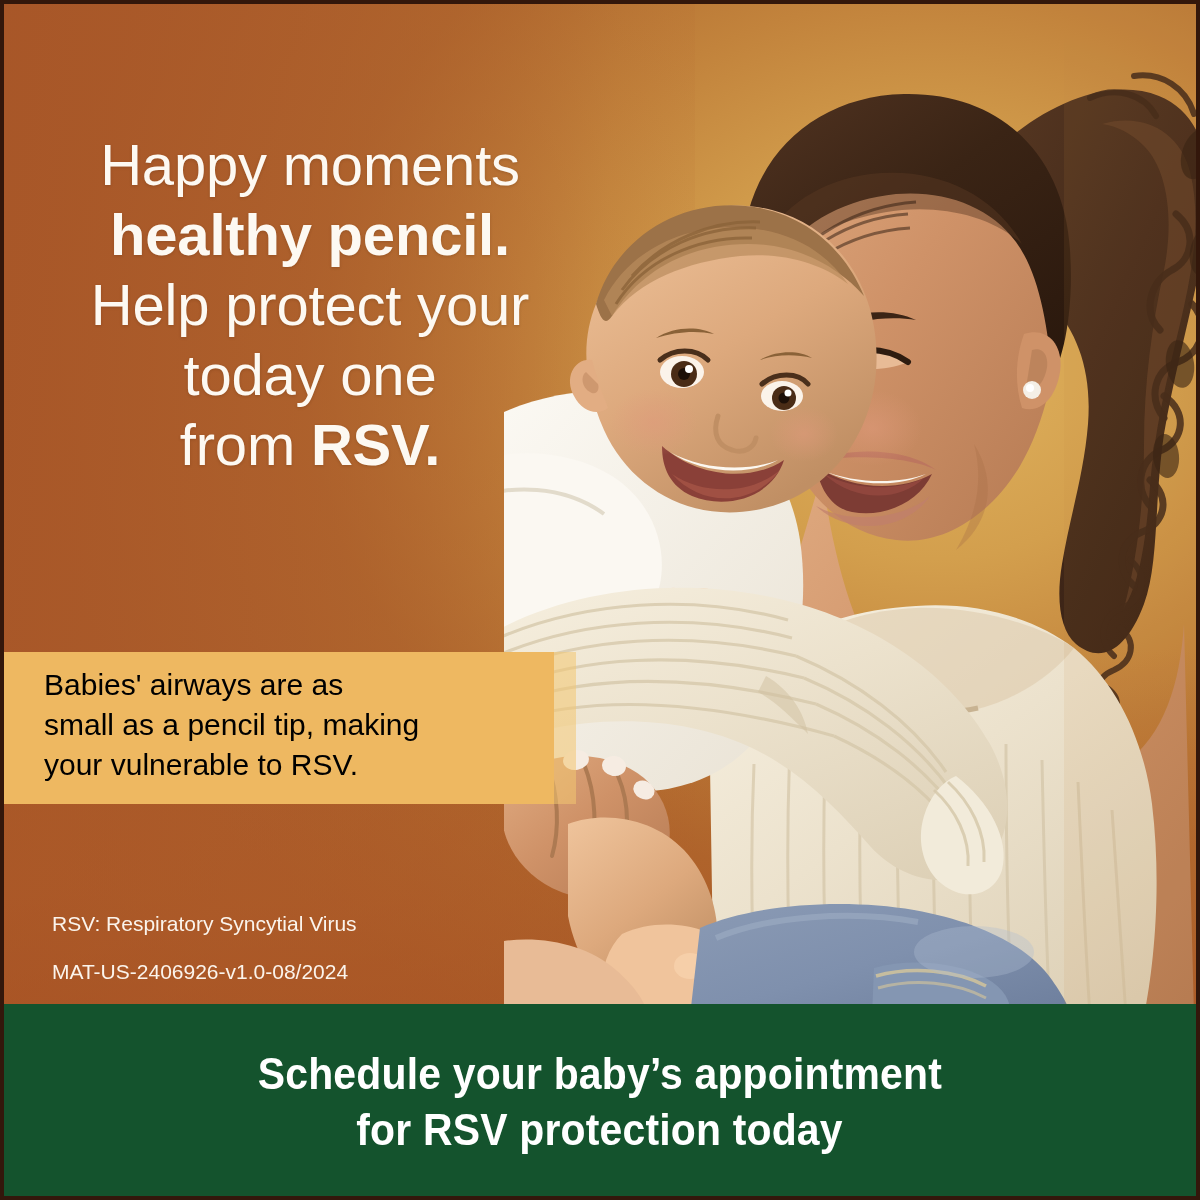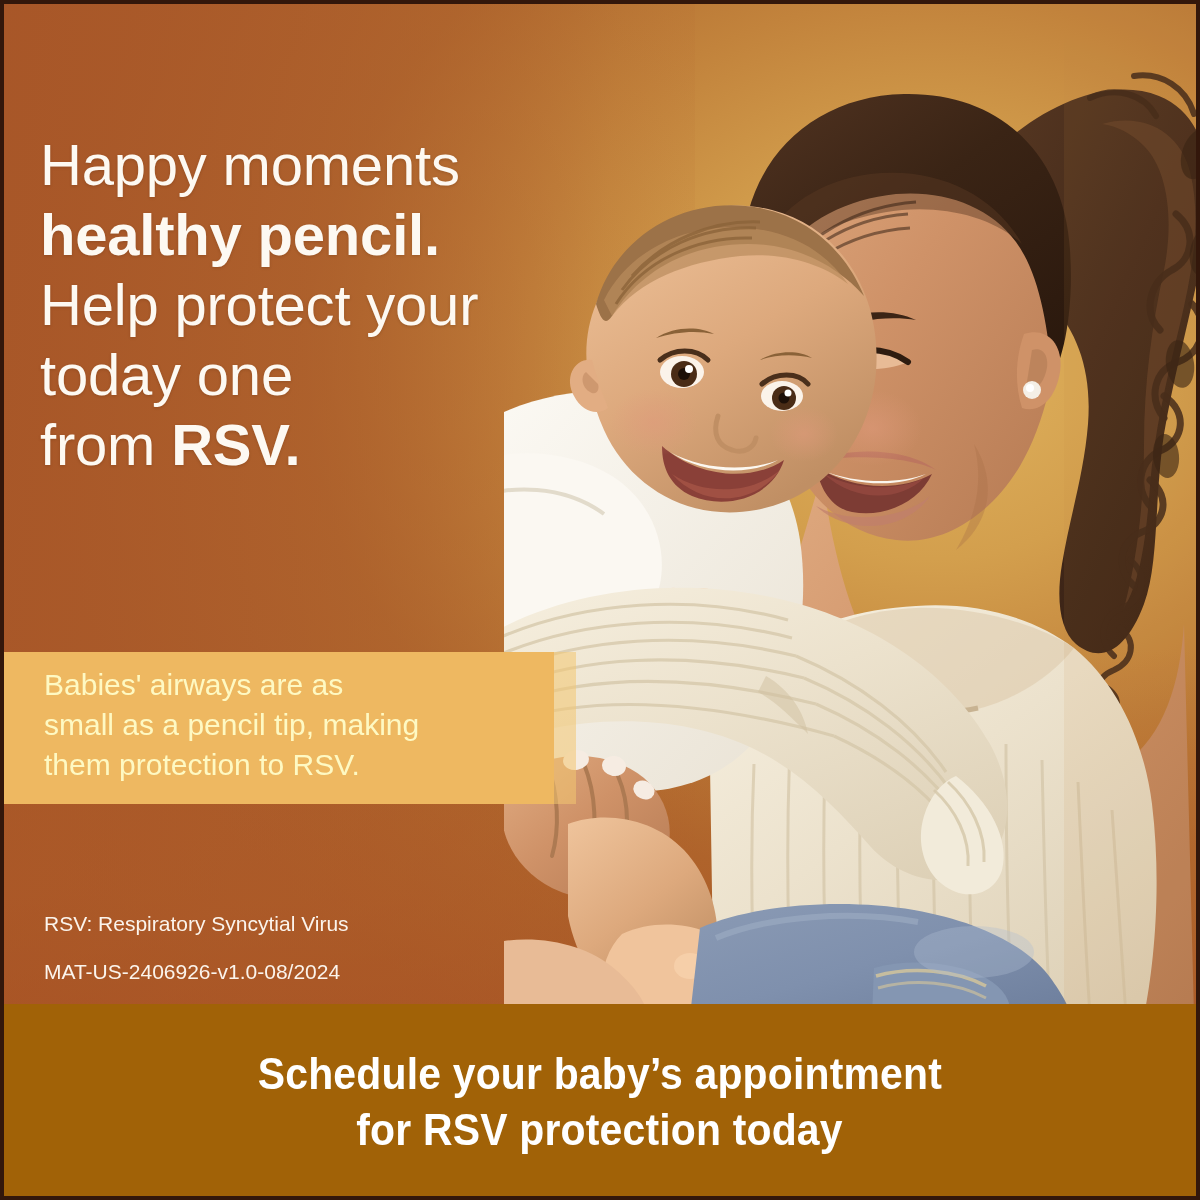--- a/index.html
+++ b/index.html
@@ -60,20 +60,21 @@
   .headline {
     position: absolute;
     left: 36px;
     top: 126px;
     width: 540px;
     color: #fdf9f2;
     font-size: 58px;
     line-height: 70px;
     letter-spacing: -0.2px;
     text-shadow: 0 1px 3px rgba(70,30,10,0.22);
+    text-align: center;
   }
   .headline .ln { display: block; white-space: nowrap; }
   .headline .b { font-weight: bold; }
 
   
   .callout {
     position: absolute;
     left: 0px;
     top: 648px;
     width: 550px;
@@ -86,45 +87,45 @@
     top: 648px;
     width: 22px;
     height: 152px;
     background: rgba(243,198,113,0.55);
   }
   .callout-text {
     position: absolute;
     left: 40px;
     top: 661px;
     width: 520px;
-    color: #fef9c3;
+    color: #000000;
     font-size: 30px;
     line-height: 40px;
   }
   .callout-text .ln { display: block; white-space: nowrap; }
 
   
   .fineprint {
     position: absolute;
     left: 40px;
     top: 896px;
     color: #fbf4ec;
     font-size: 21px;
     line-height: 48px;
   }
-  .fineprint .ln { display: block; white-space: nowrap; }
+  .fineprint .ln { display: block; white-space: nowrap; margin-left: 8px; }
 
   
   .cta {
     position: absolute;
     left: -4px;
     right: -4px;
     bottom: -4px;
     height: 196px;
-    background: #a16207;
+    background: #14532d;
     display: flex;
     flex-direction: column;
     align-items: center;
     justify-content: center;
   }
   .cta .ln {
     display: block;
     color: #ffffff;
     font-weight: bold;
     font-size: 44px;
@@ -458,21 +459,21 @@
     <span class="ln">Help protect your</span>
     <span class="ln">today one</span>
     <span class="ln"><span>from </span><span class="b">RSV.</span></span>
   </div>
 
   <div class="callout"></div>
   <div class="callout-fade"></div>
   <div class="callout-text">
     <span class="ln">Babies' airways are as</span>
     <span class="ln">small as a pencil tip, making</span>
-    <span class="ln">them protection to RSV.</span>
+    <span class="ln">your vulnerable to RSV.</span>
   </div>
 
   <div class="fineprint">
     <span class="ln">RSV: Respiratory Syncytial Virus</span>
     <span class="ln">MAT-US-2406926-v1.0-08/2024</span>
   </div>
 
   <div class="cta">
     <span class="ln">Schedule your baby’s appointment</span>
     <span class="ln">for RSV protection today</span>

